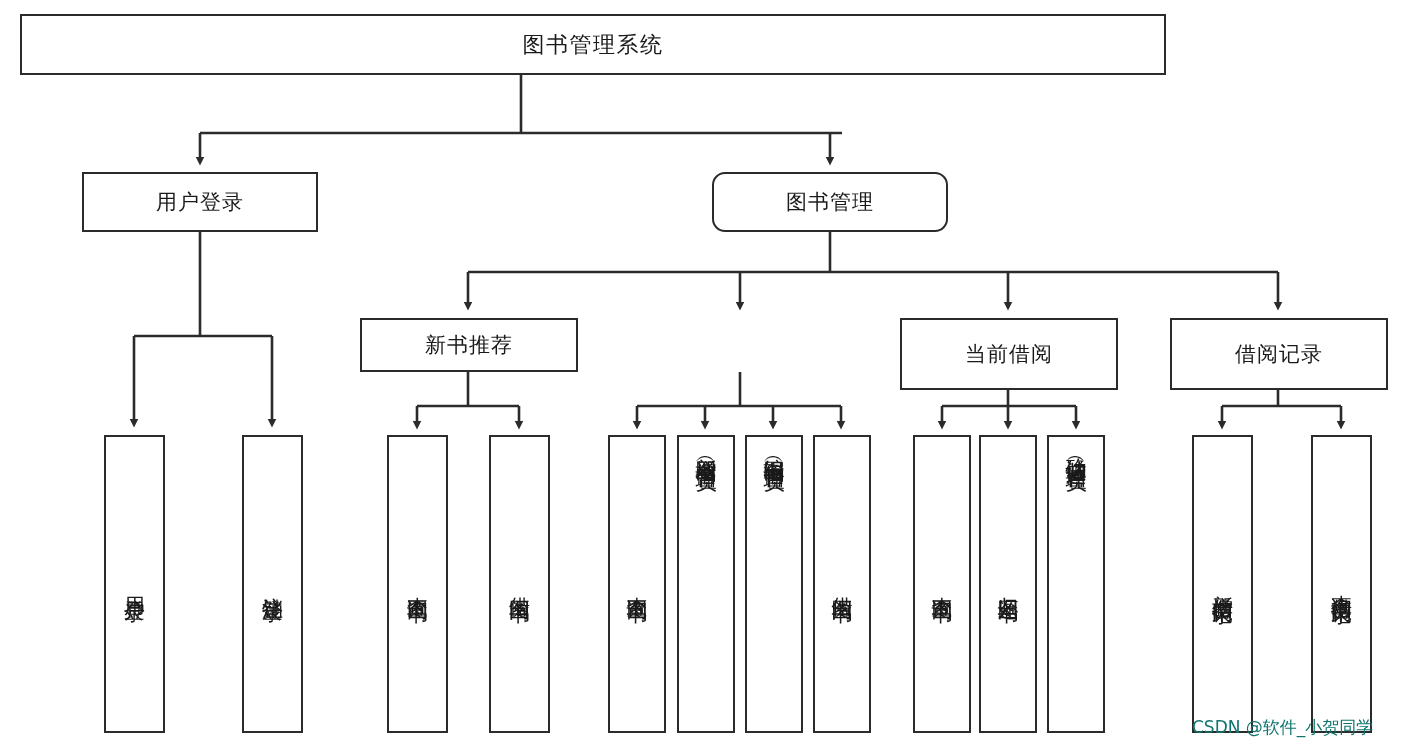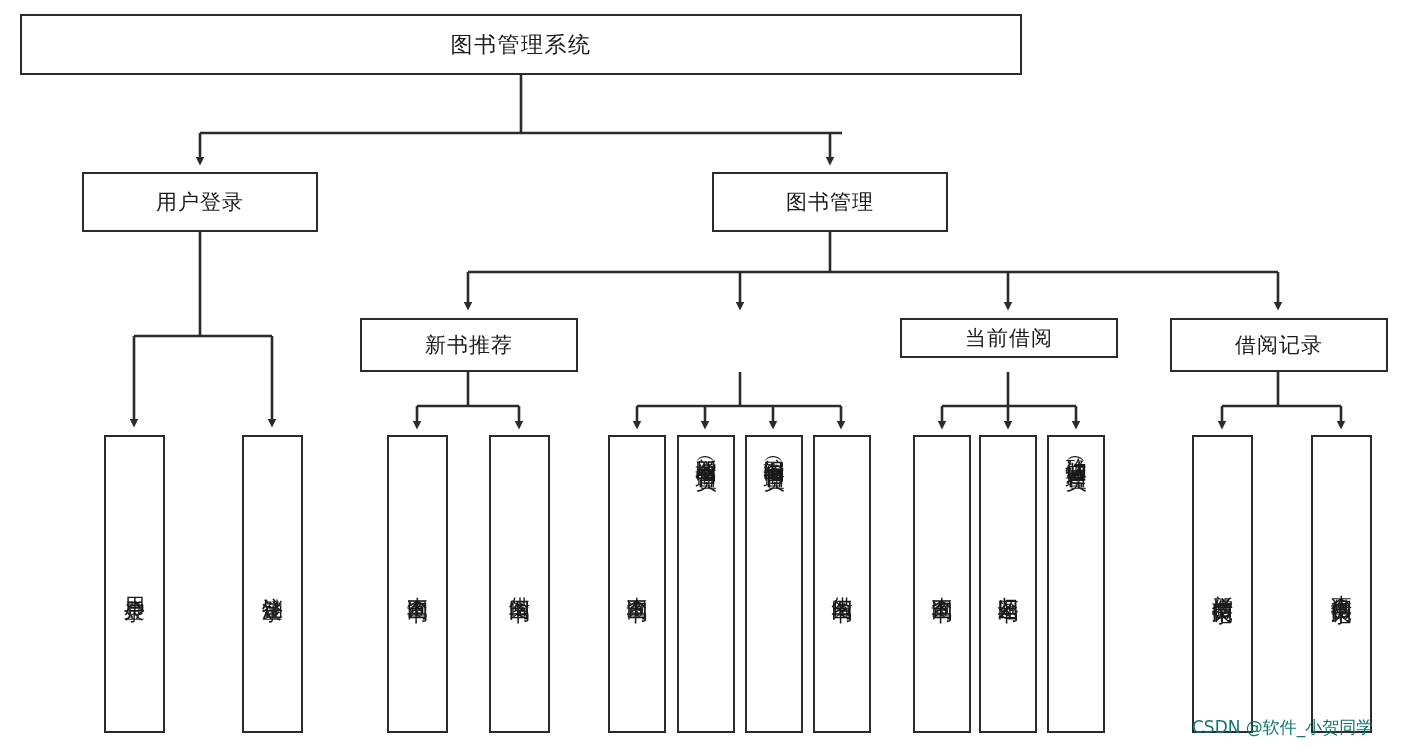--- a/index.html
+++ b/index.html
@@ -128,42 +128,42 @@
       <path d="M1008,406 L1008,422" marker-end="url(#arrow)"></path>
       <path d="M1076,406 L1076,422" marker-end="url(#arrow)"></path>
 
       <path d="M1278,372 L1278,406"></path>
       <path d="M1222,406 L1341,406"></path>
       <path d="M1222,406 L1222,422" marker-end="url(#arrow)"></path>
       <path d="M1341,406 L1341,422" marker-end="url(#arrow)"></path>
     </g>
   </svg>
 
-  <div class="node horiz root" style="left:20px; top:14px; width:1002px; height:61px;">
+  <div class="node horiz root" style="left:20px; top:14px; width:1146px; height:61px;">
     <span class="node-label">图书管理系统</span>
   </div>
 
   <div class="node horiz" style="left:82px; top:172px; width:236px; height:60px;">
     <span class="node-label">用户登录</span>
   </div>
 
-  <div class="node horiz" style="left:712px; top:172px; width:236px; height:60px;">
+  <div class="node horiz" style="left:712px; top:172px; width:236px; height:60px;border-radius:13px;">
     <span class="node-label">图书管理</span>
   </div>
 
   <div class="node horiz" style="left:360px; top:318px; width:218px; height:54px;">
     <span class="node-label">新书推荐</span>
   </div>
 
 
-  <div class="node horiz" style="left:900px; top:318px; width:218px; height:40px;">
+  <div class="node horiz" style="left:900px; top:318px; width:218px; height:72px;">
     <span class="node-label">当前借阅</span>
   </div>
 
-  <div class="node horiz" style="left:1170px; top:318px; width:218px; height:54px;">
+  <div class="node horiz" style="left:1170px; top:318px; width:218px; height:72px;">
     <span class="node-label">借阅记录</span>
   </div>
 
   <div class="node vert center" style="left:104px; top:435px; width:61px; height:298px;">
     <span class="node-label">用户登录</span>
   </div>
 
   <div class="node vert center" style="left:242px; top:435px; width:61px; height:298px;">
     <span class="node-label">注销登录</span>
   </div>

